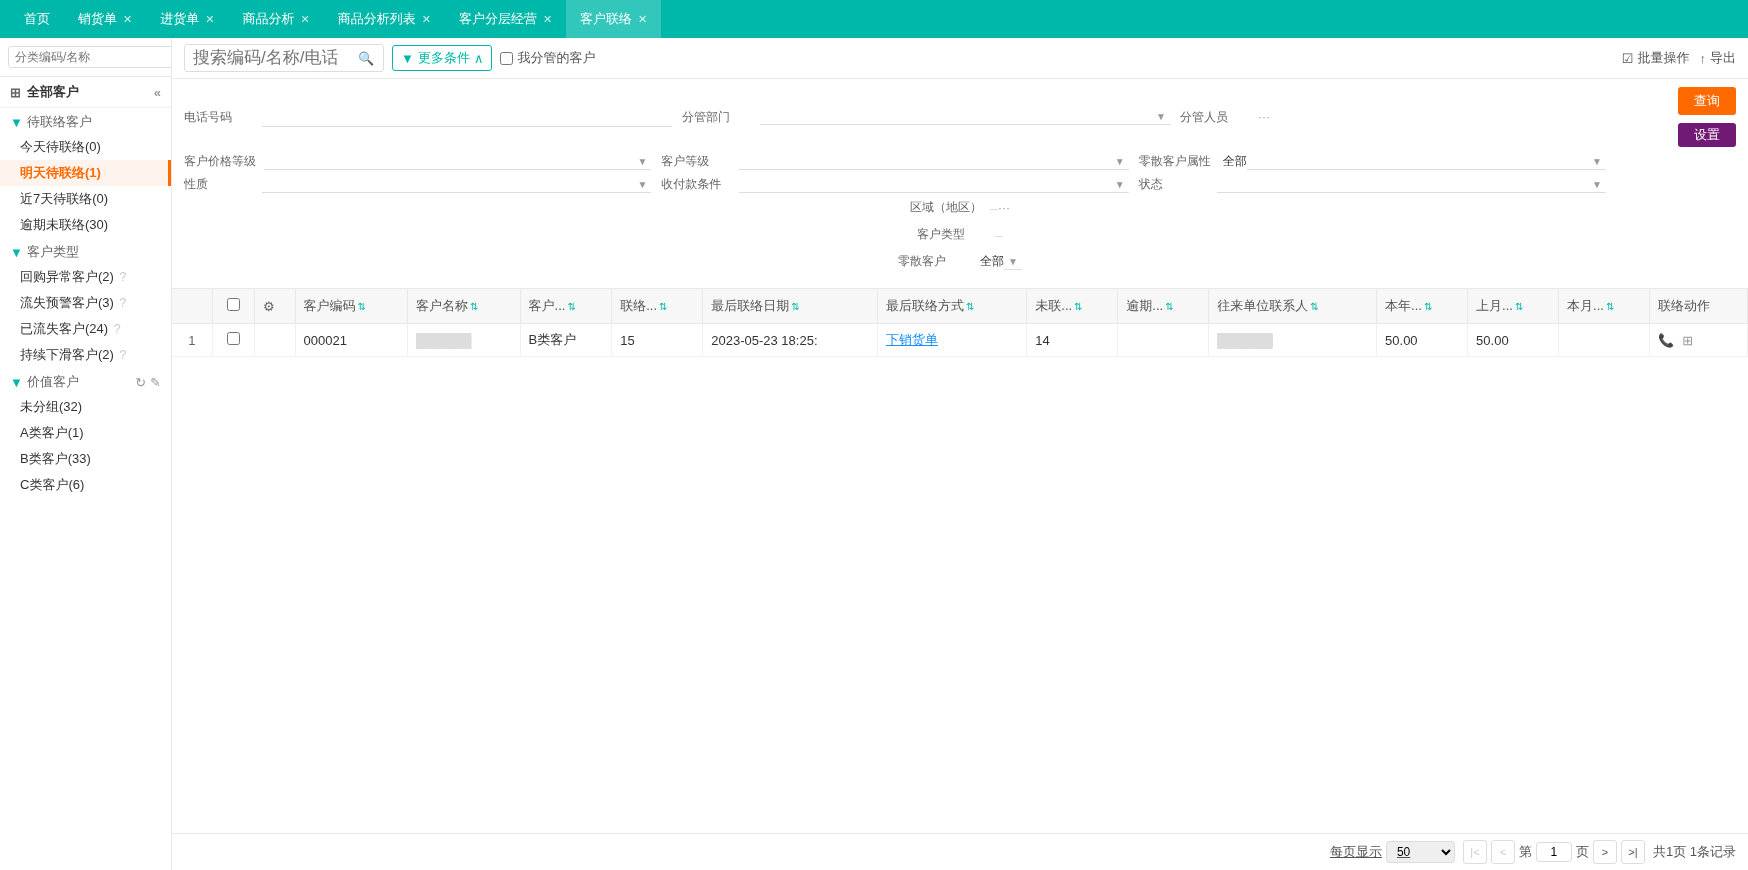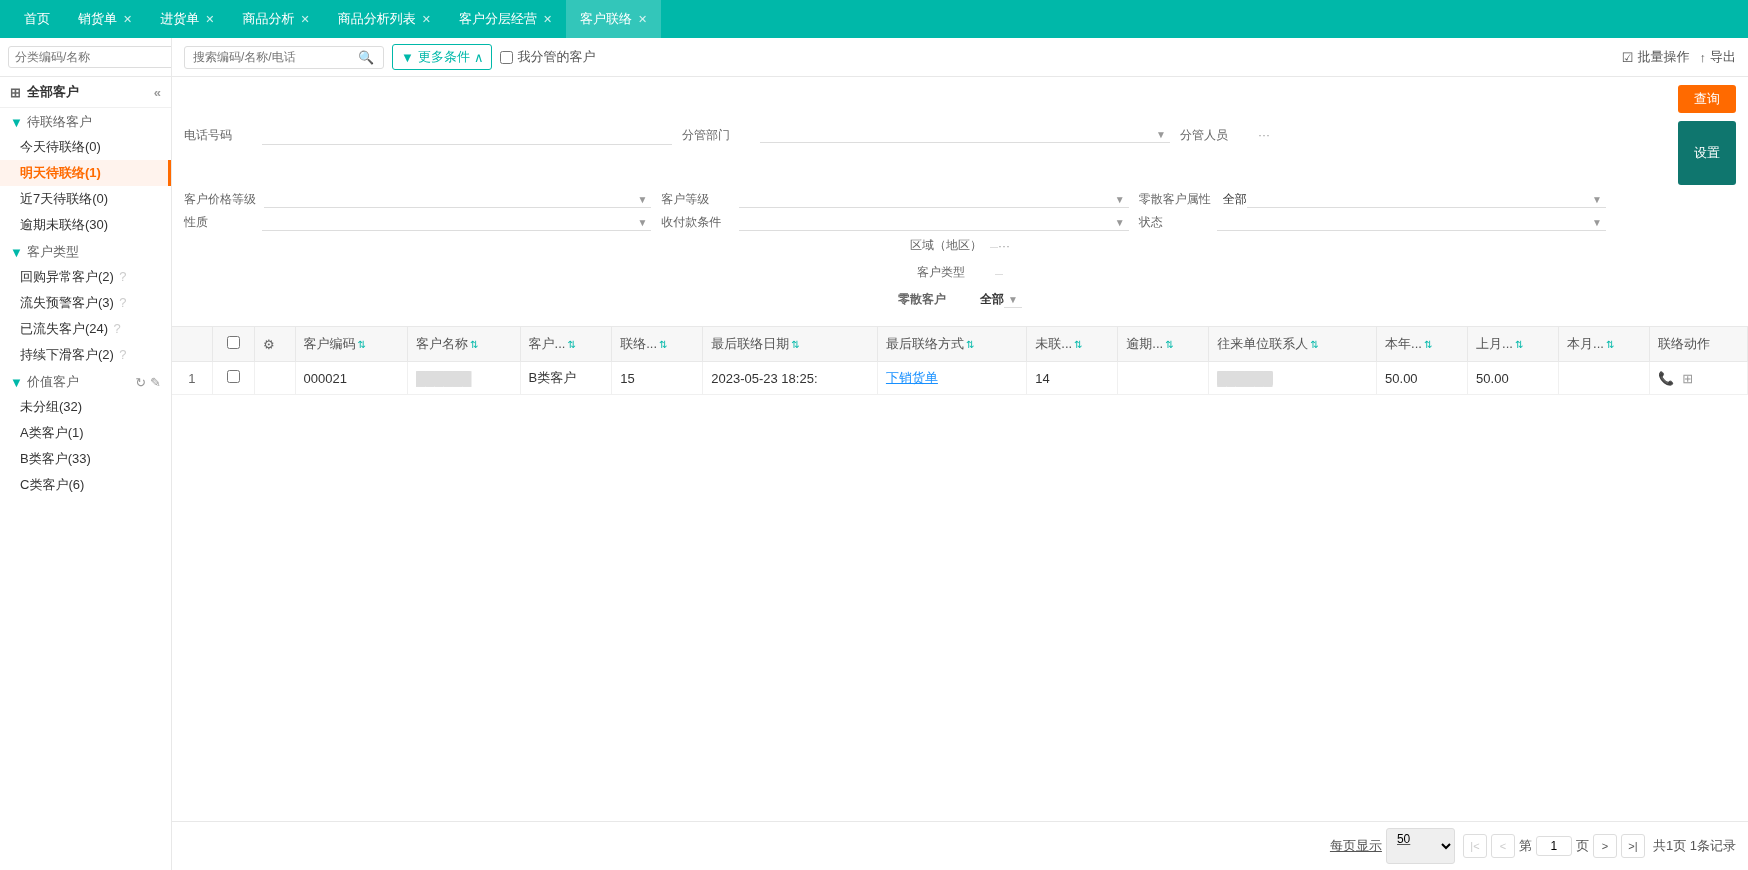--- a/index.html
+++ b/index.html
@@ -213,25 +213,25 @@
       background: #ff6a00;
       color: white;
       border: none;
       border-radius: 3px;
       padding: 5px 16px;
       cursor: pointer;
       font-size: 13px;
       white-space: nowrap;
     }
     .settings-btn {
-      background: #0f766e;
+      background: #701a75;
       color: white;
       border: none;
       border-radius: 3px;
-      padding: 23px 16px;
+      padding: 3px 16px;
       cursor: pointer;
       font-size: 13px;
       white-space: nowrap;
       margin-top: 4px;
       display: block;
     }
 
     
     .table-wrapper {
       flex: 1;
@@ -283,21 +283,21 @@
     }
     .pagination-per-page {
       display: flex;
       align-items: center;
       gap: 4px;
       text-decoration: underline;
     }
     .pagination-select {
       border: 1px solid #ddd;
       border-radius: 3px;
-      padding: 2px 20px 16px 6px;
+      padding: 2px 20px 2px 6px;
       font-size: 12px;
       outline: none;
     }
     .pagination-nav {
       display: flex;
       align-items: center;
       gap: 4px;
     }
     .pagination-btn {
       width: 24px;
@@ -438,21 +438,21 @@
     </div>
     <div class="sidebar-item">
       <span>C类客户(6)</span>
     </div>
   </div>
 
   <div class="content-area">
 
     <div class="toolbar">
       <div class="toolbar-search">
-        <input type="text" style="font-size: 12px; width: 100%; border: none; outline: none;" placeholder="搜索编码/名称/电话">
+        <input type="text" style="font-size: 17px; width: 100%; border: none; outline: none;" placeholder="搜索编码/名称/电话">
         <span class="icon" style="color:#999; cursor:pointer;">🔍</span>
       </div>
       <div class="filter-btn">
         <span>▼</span>
         <span>更多条件</span>
         <span>∧</span>
       </div>
       <div class="my-customer-check">
         <input type="checkbox" style="">
         <span>我分管的客户</span>
@@ -551,21 +551,21 @@
             <span class="filter-select-text"></span>
           </div>
           <span class="filter-dots">···</span>
         </div>
         <div class="filter-field" style="flex:2;">
           <span class="filter-label">客户类型</span>
           <div class="filter-select">
             <span class="filter-select-text"></span>
           </div>
         </div>
-        <div class="filter-field" style="flex:2;font-weight:bold;">
+        <div class="filter-field" style="flex:2;">
           <span class="filter-label">零散客户</span>
           <span style="margin-left:4px; font-size:12px; color:#333;">全部</span>
           <div class="filter-select" style="flex:1;">
             <span class="filter-select-text"></span>
             <span class="filter-select-arrow">▼</span>
           </div>
         </div>
         <div style="width:120px;"></div>
       </div>
     </div>

